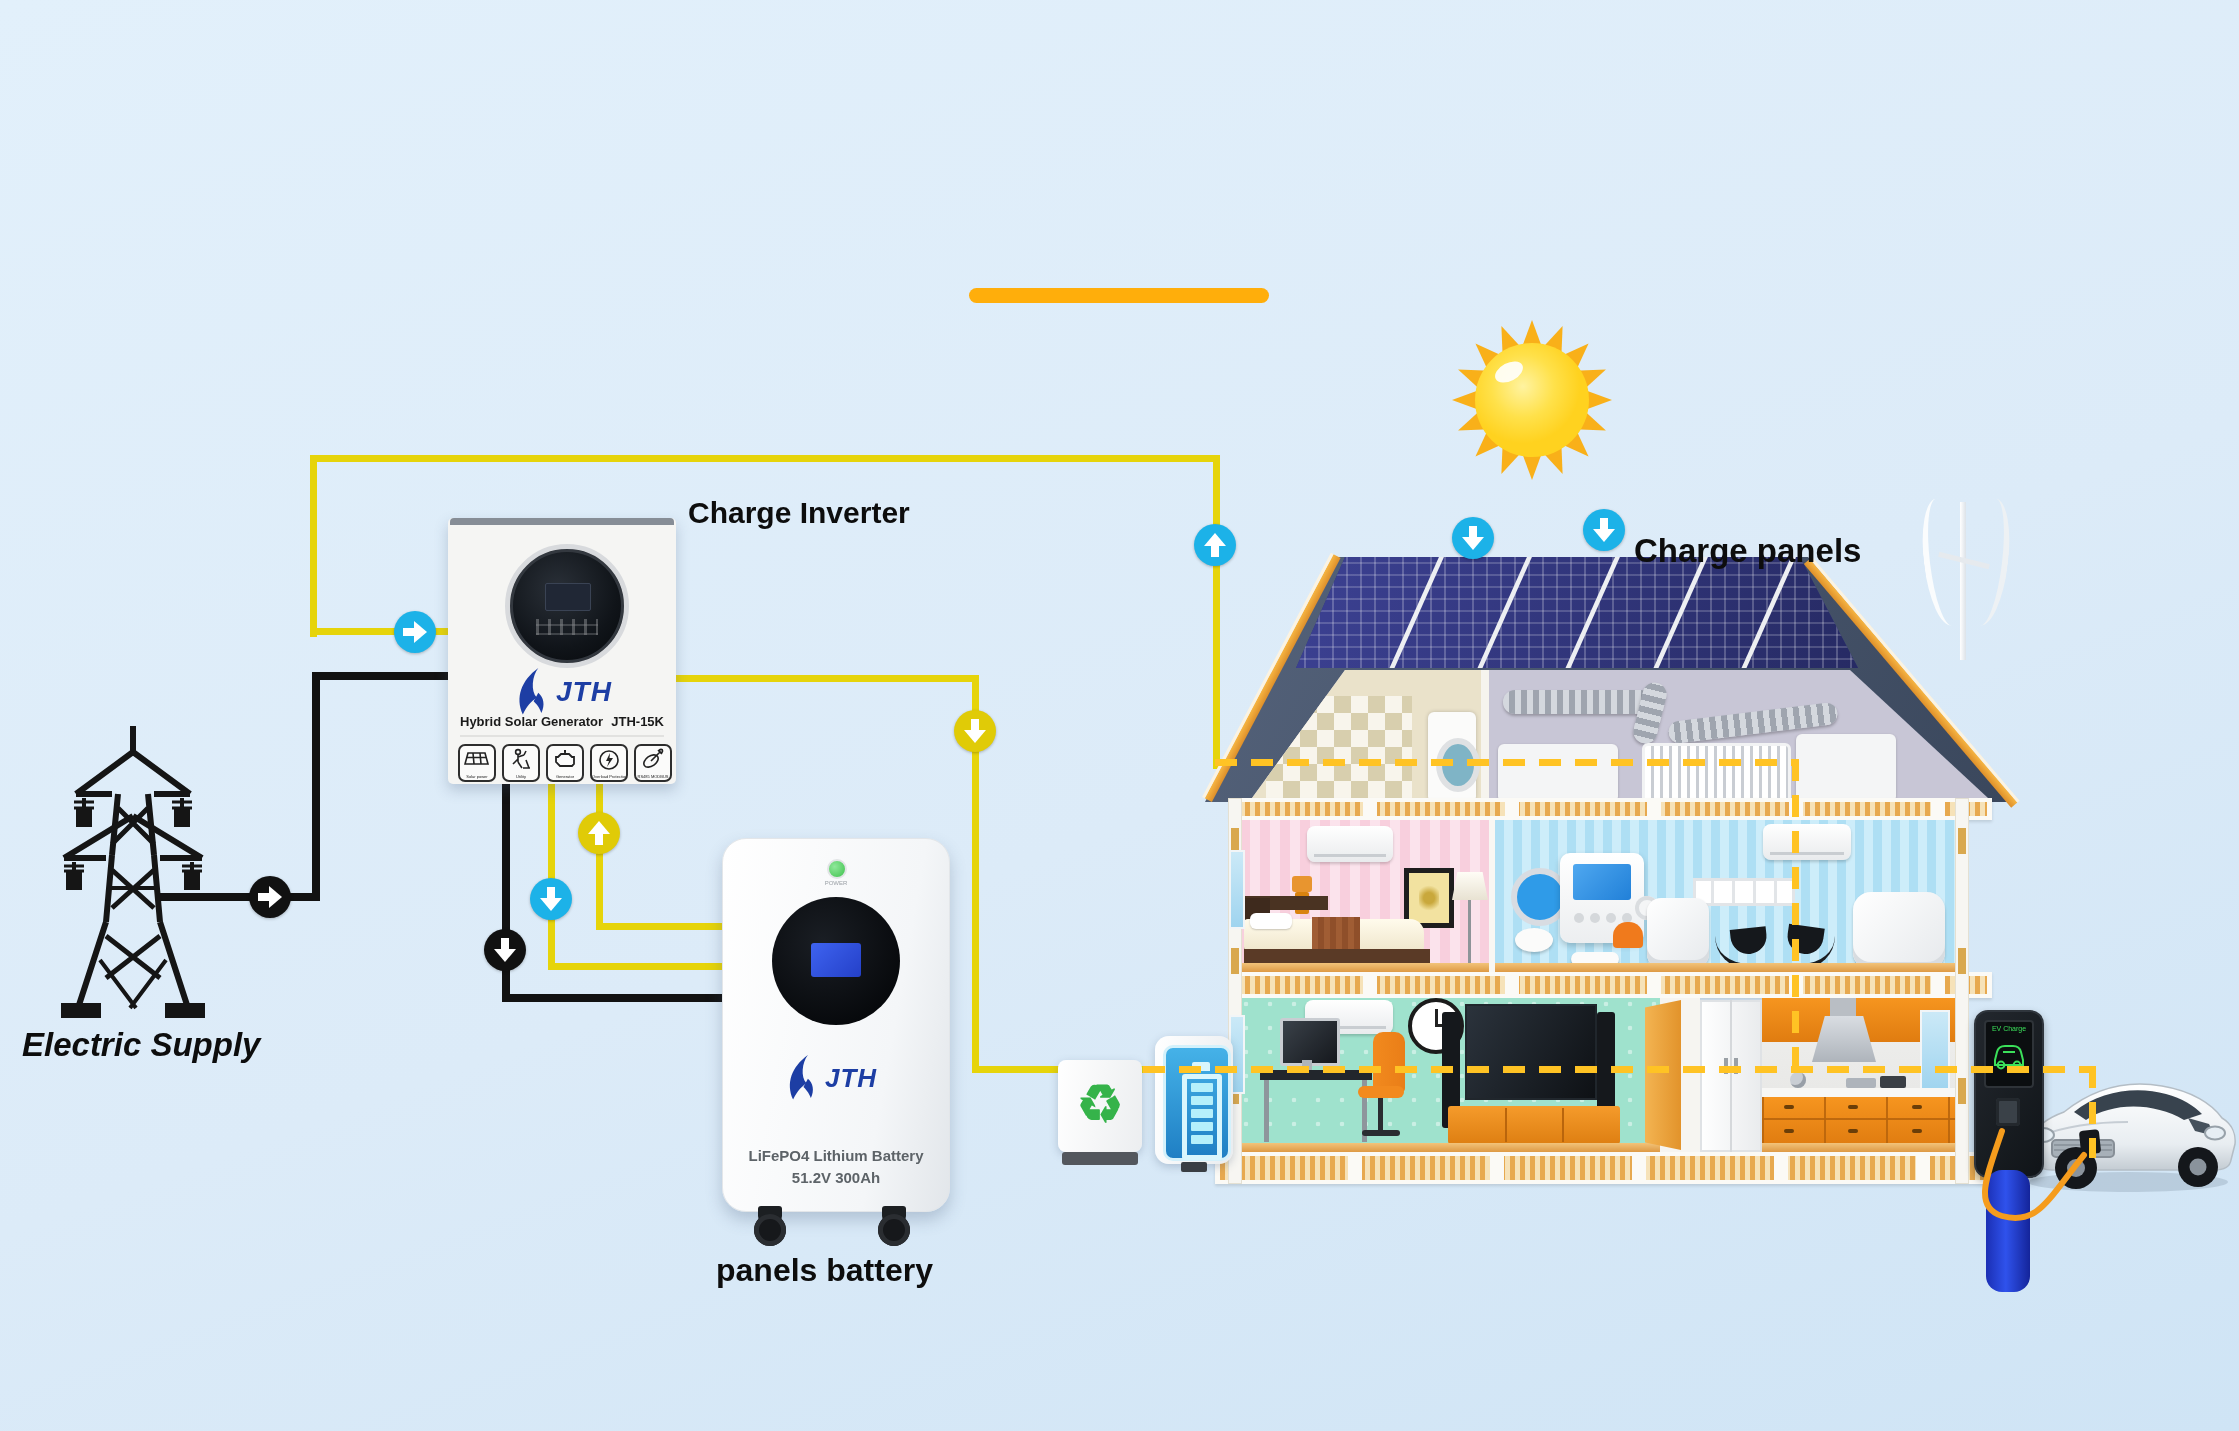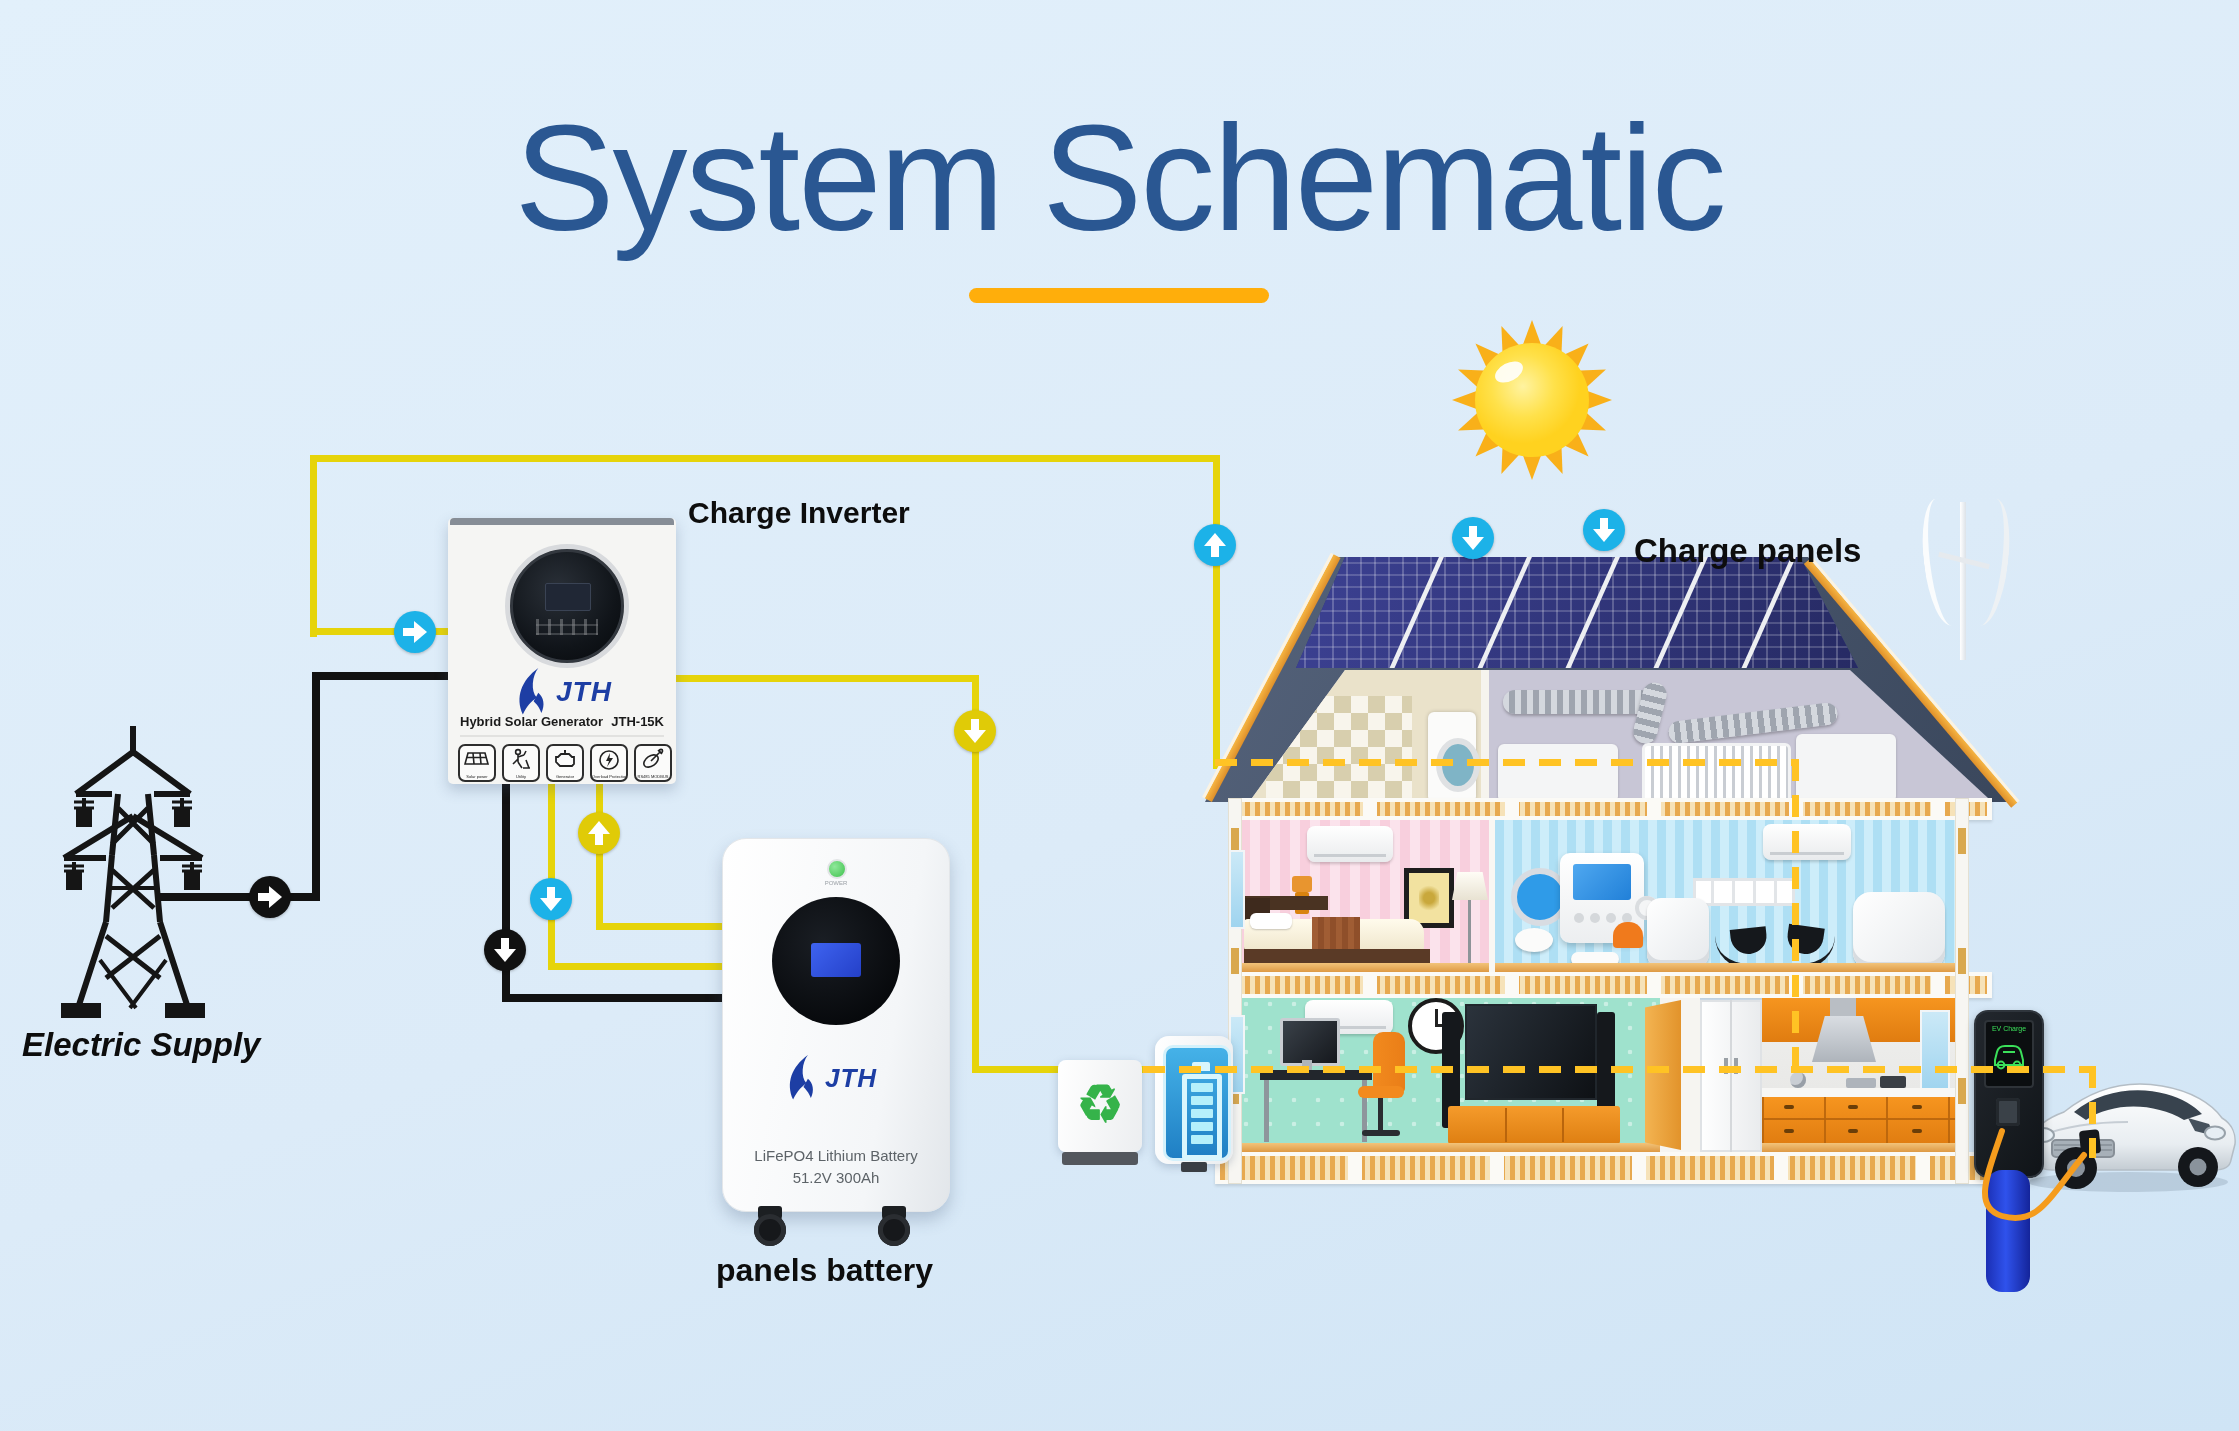--- a/index.html
+++ b/index.html
@@ -56,21 +56,21 @@
   .battery{position:absolute;left:722px;top:838px;width:226px;height:412px;z-index:25;}
   .bat-body{position:absolute;left:0;top:0;width:226px;height:372px;background:linear-gradient(100deg,#FFFFFF 0%,#F4F6F8 70%,#E2E6EA 100%);
     border-radius:24px;box-shadow:0 8px 16px rgba(60,80,110,.25);border:1px solid #E3E6E9;}
   .bat-led{position:absolute;left:104px;top:20px;width:16px;height:16px;border-radius:50%;
     background:radial-gradient(circle at 35% 35%,#8FE89A,#3FC24D);border:2px solid #E2E4E6;}
   .bat-ledlbl{position:absolute;left:0;right:0;top:41px;text-align:center;font-size:6px;color:#9aa0a6;}
   .bat-circle{position:absolute;left:49px;top:58px;width:128px;height:128px;border-radius:50%;
     background:radial-gradient(circle at 40% 35%,#1A1E24,#07090C 75%);}
   .bat-screen{position:absolute;left:39px;top:46px;width:50px;height:34px;border-radius:3px;
     background:linear-gradient(135deg,#3E63F0,#2440C8);}
-  .bat-text{position:absolute;left:0;right:0;text-align:center;color:#5d6368;font-size:15px;font-weight:400;}
+  .bat-text{position:absolute;left:0;right:0;text-align:center;color:#5d6368;font-size:15px;font-weight:700;}
   .wheel{position:absolute;width:40px;height:40px;z-index:24;}
   .wheel .fork{position:absolute;left:8px;top:0;width:24px;height:18px;background:#1c1f22;border-radius:3px 3px 8px 8px;}
   .wheel .tyre{position:absolute;left:4px;top:8px;width:32px;height:32px;border-radius:50%;background:#16181B;
     box-shadow:inset 0 0 0 5px #2A2D31;}
   
   .recycle{position:absolute;left:1058px;top:1060px;width:84px;height:108px;z-index:25;}
   .rec-box{position:absolute;left:0;top:0;width:84px;height:92px;background:linear-gradient(100deg,#fff,#ECEEF0);
     border-radius:8px;box-shadow:0 3px 8px rgba(60,80,110,.25);}
   .rec-sym{position:absolute;left:0;right:0;top:14px;text-align:center;font-size:52px;color:#35B34A;font-weight:bold;}
   .rec-base{position:absolute;left:4px;top:92px;width:76px;height:13px;background:#53575D;border-radius:3px;}
@@ -159,21 +159,20 @@
   .turbine .blade{position:absolute;top:2px;width:34px;height:128px;border-radius:50%;}
   .turbine .bladeL{left:16px;border-left:6px solid #FAFCFD;transform:rotate(-7deg);}
   .turbine .bladeR{left:60px;border-right:6px solid #EDF1F4;transform:rotate(7deg);}
   .turbine .hub{position:absolute;left:30px;top:62px;width:52px;height:5px;background:#E6EAEE;transform:rotate(14deg);}
 </style>
 </head>
 <body>
 
 <div id="canvas">
 
-  <div class="title">System Schematic</div>
   <div class="underline"></div>
 
   <div class="wy" style="left:310px;top:455px;width:7px;height:182px;"></div>
   <div class="wy" style="left:310px;top:455px;width:910px;height:7px;"></div>
   <div class="wy" style="left:1213px;top:455px;width:7px;height:314px;"></div>
   <div class="wy" style="left:313px;top:628px;width:140px;height:7px;"></div>
   <div class="wb" style="left:160px;top:893px;width:160px;height:8px;"></div>
   <div class="wb" style="left:312px;top:672px;width:8px;height:229px;"></div>
   <div class="wb" style="left:312px;top:672px;width:141px;height:8px;"></div>
   <div class="wb" style="left:502px;top:770px;width:8px;height:232px;"></div>

